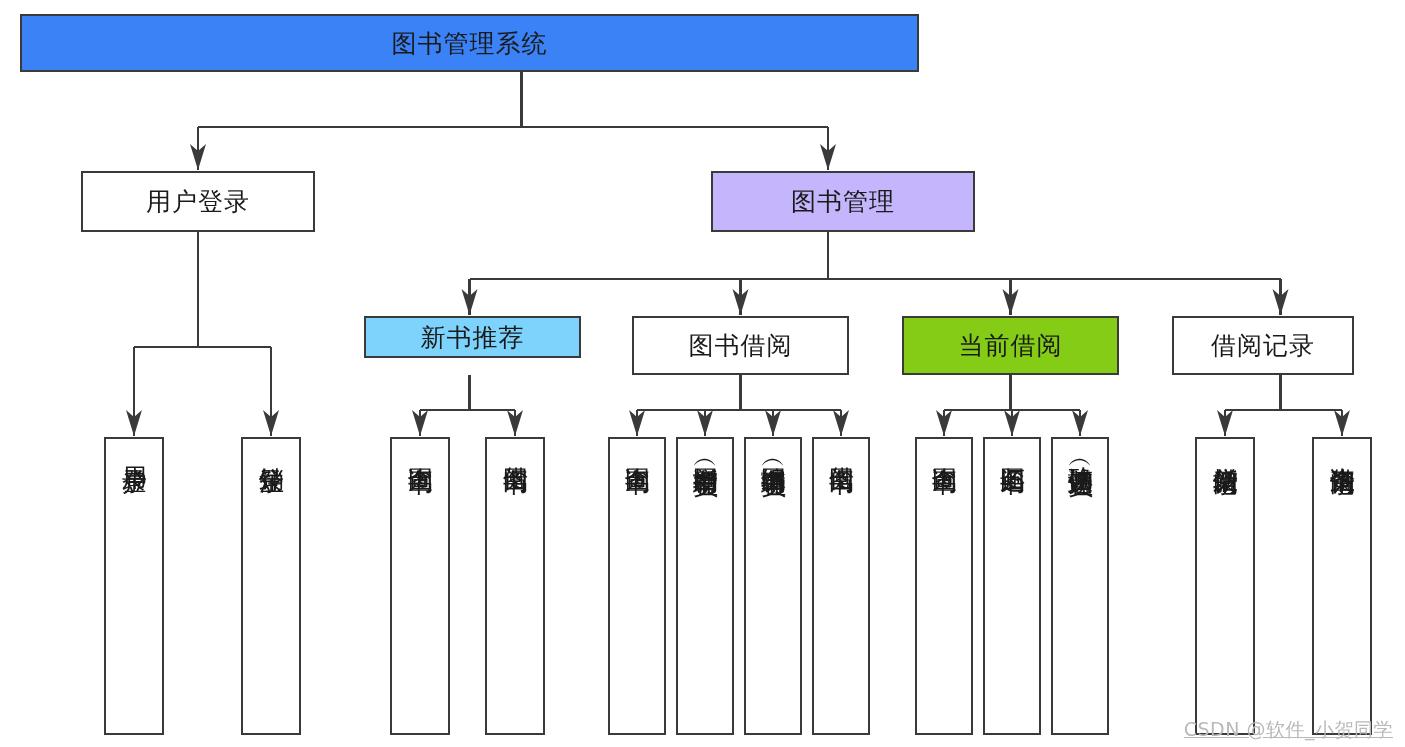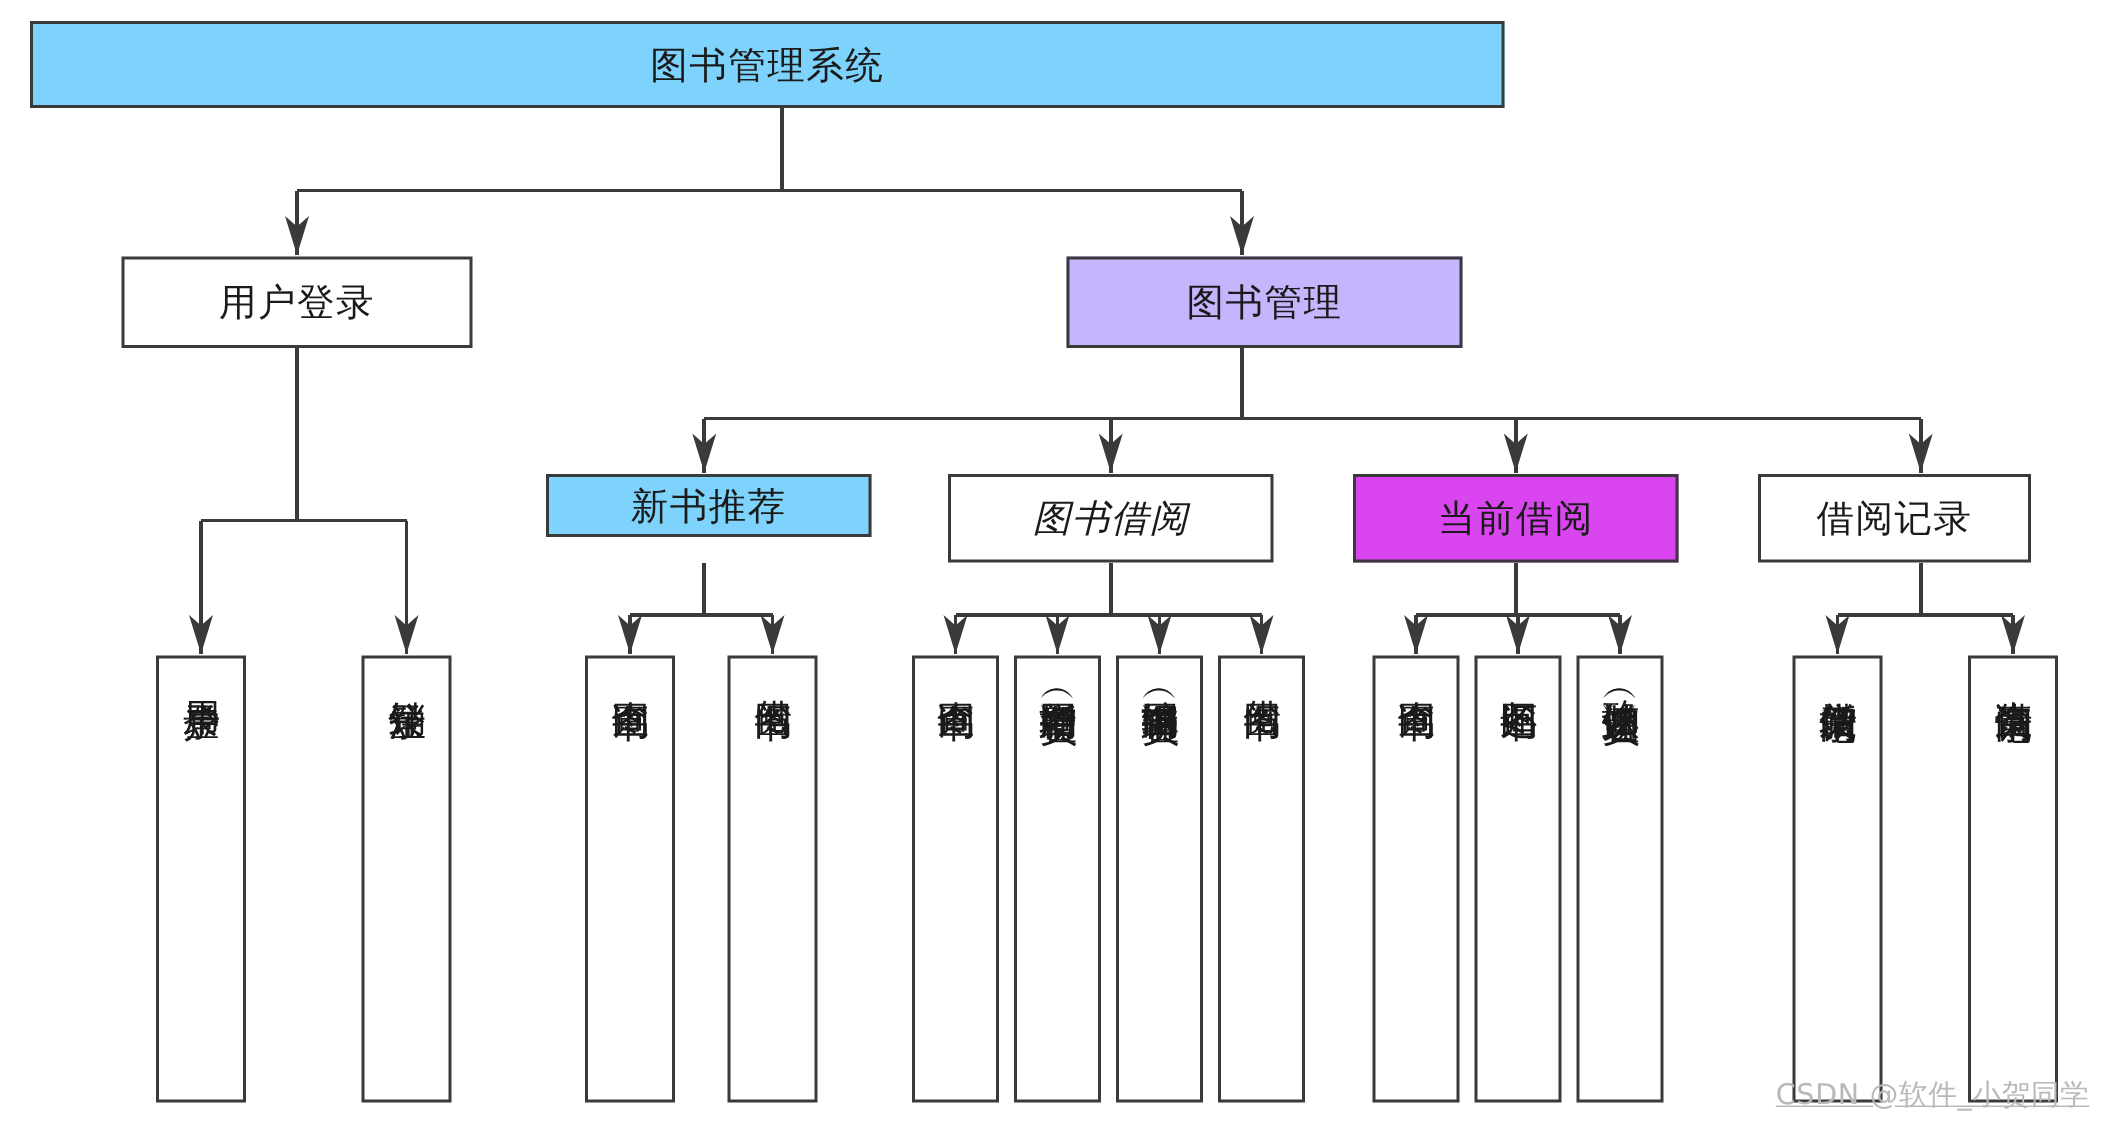--- a/index.html
+++ b/index.html
@@ -115,36 +115,36 @@
       <line x1="1080" y1="410" x2="1080" y2="436" stroke="#3a3a3a" stroke-width="2.4" shape-rendering="crispEdges"></line>
       <path d="M 1072 410 L 1080 436 L 1088 410 L 1080 417 Z" fill="#3a3a3a"></path>
       <line x1="1280.5" y1="375" x2="1280.5" y2="410" stroke="#3a3a3a" stroke-width="2.4" shape-rendering="crispEdges"></line>
       <line x1="1225" y1="410" x2="1342" y2="410" stroke="#3a3a3a" stroke-width="2.4" shape-rendering="crispEdges"></line>
       <line x1="1225" y1="410" x2="1225" y2="436" stroke="#3a3a3a" stroke-width="2.4" shape-rendering="crispEdges"></line>
       <path d="M 1217 410 L 1225 436 L 1233 410 L 1225 417 Z" fill="#3a3a3a"></path>
       <line x1="1342" y1="410" x2="1342" y2="436" stroke="#3a3a3a" stroke-width="2.4" shape-rendering="crispEdges"></line>
       <path d="M 1334 410 L 1342 436 L 1350 410 L 1342 417 Z" fill="#3a3a3a"></path>
     </svg>
   <div id="nodes">
-      <div class="node horiz" style="left: 20px; top: 14px; width: 983px; height: 58px; border-color: rgb(58, 58, 58); background: #7dd3fc; color: rgb(26, 26, 26);">
+      <div class="node horiz" style="left: 20px; top: 14px; width: 899px; height: 58px; border-color: rgb(58, 58, 58); background: #3b82f6; color: rgb(26, 26, 26);">
         <span>图书管理系统</span>
       </div>
       <div class="node horiz" style="left: 81px; top: 171px; width: 234px; height: 61px; border-color: rgb(58, 58, 58); background: rgb(255, 255, 255); color: rgb(26, 26, 26);">
         <span>用户登录</span>
       </div>
       <div class="node horiz" style="left: 711px; top: 171px; width: 264px; height: 61px; border-color: rgb(58, 58, 58); background: #c4b5fd; color: rgb(26, 26, 26);">
         <span>图书管理</span>
       </div>
       <div class="node horiz" style="left: 364px; top: 316px; width: 217px; height: 42px; border-color: rgb(58, 58, 58); background: #7dd3fc; color: rgb(26, 26, 26);">
         <span>新书推荐</span>
       </div>
-      <div class="node horiz" style="left: 632px; top: 316px; width: 217px; height: 59px; border-color: rgb(58, 58, 58); background: rgb(255, 255, 255); color: rgb(26, 26, 26); font-style: italic;">
+      <div class="node horiz" style="left: 632px; top: 316px; width: 217px; height: 59px; border-color: rgb(58, 58, 58); background: rgb(255, 255, 255); color: rgb(26, 26, 26);">
         <span>图书借阅</span>
       </div>
-      <div class="node horiz" style="left: 902px; top: 316px; width: 217px; height: 59px; border-color: rgb(58, 58, 58); background: #d946ef; color: rgb(26, 26, 26);">
+      <div class="node horiz" style="left: 902px; top: 316px; width: 217px; height: 59px; border-color: rgb(58, 58, 58); background: #84cc16; color: rgb(26, 26, 26);">
         <span>当前借阅</span>
       </div>
       <div class="node horiz" style="left: 1172px; top: 316px; width: 182px; height: 59px; border-color: rgb(58, 58, 58); background: rgb(255, 255, 255); color: rgb(26, 26, 26);">
         <span>借阅记录</span>
       </div>
       <div class="node vert" style="left: 104px; top: 437px; width: 60px; height: 298px; border-color: rgb(58, 58, 58); background: rgb(255, 255, 255); color: rgb(26, 26, 26);">
         <span class="vert-label">用户登录</span>
       </div>
       <div class="node vert" style="left: 241px; top: 437px; width: 60px; height: 298px; border-color: rgb(58, 58, 58); background: rgb(255, 255, 255); color: rgb(26, 26, 26);">
         <span class="vert-label">注销登录</span>

